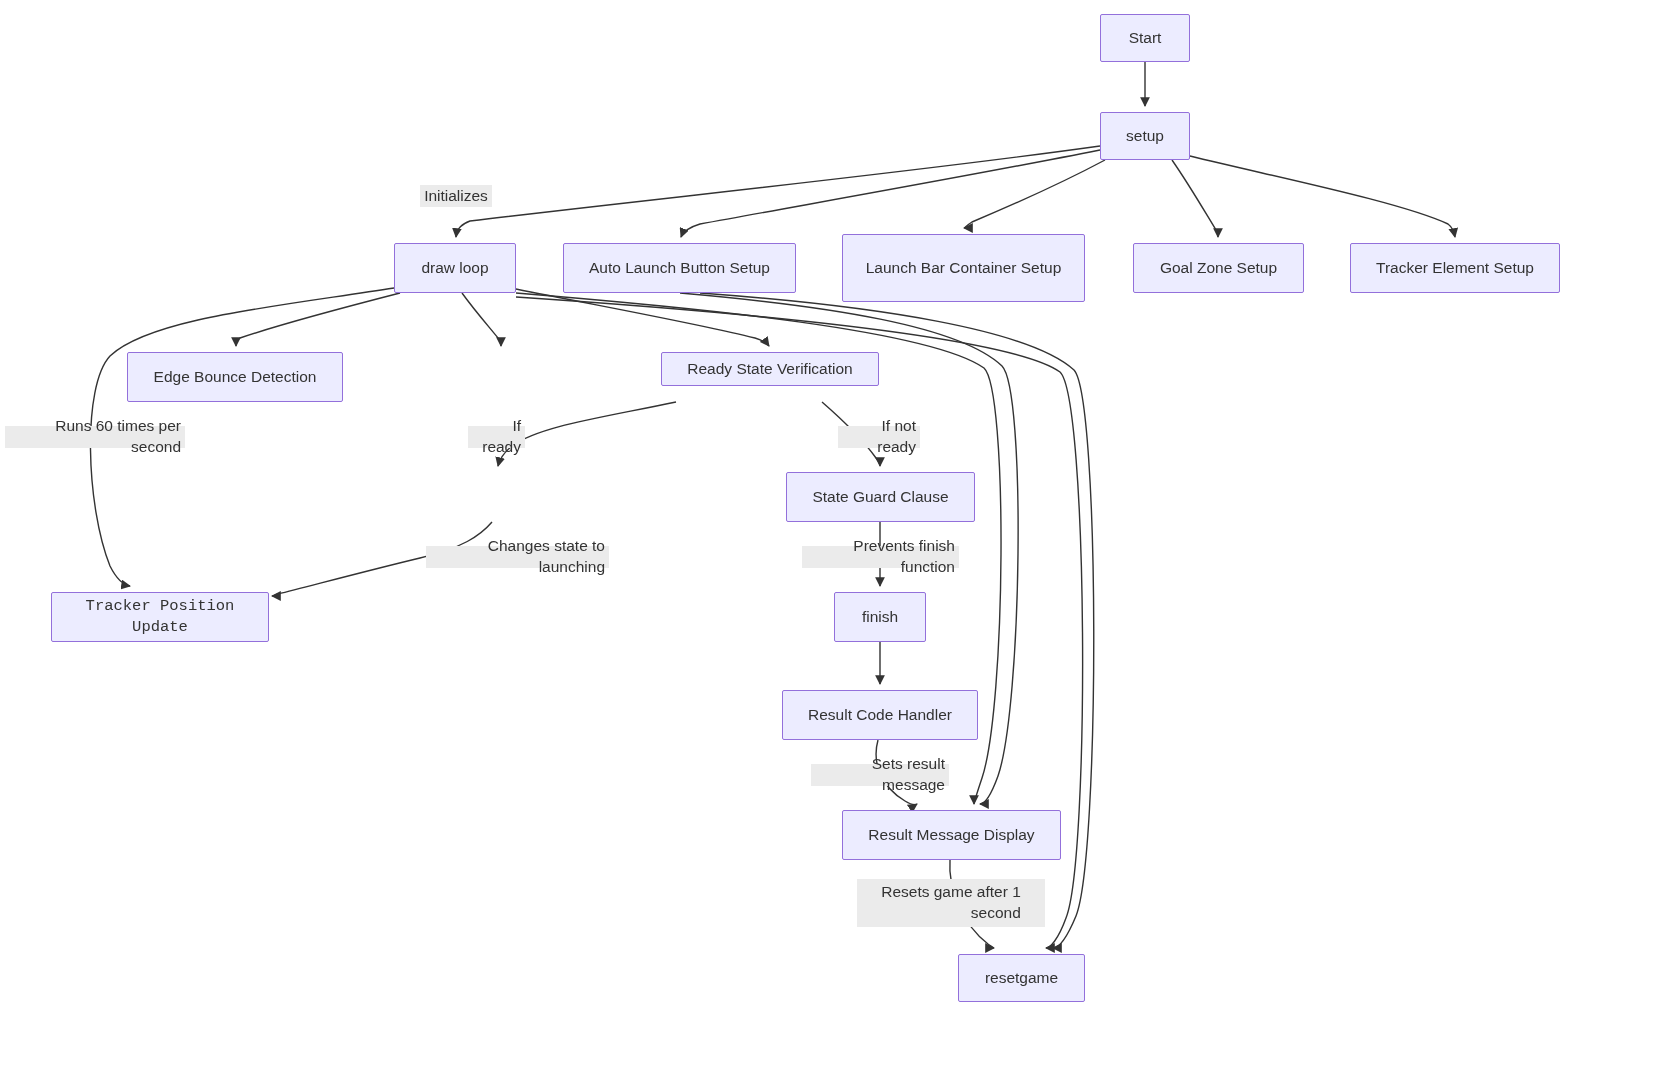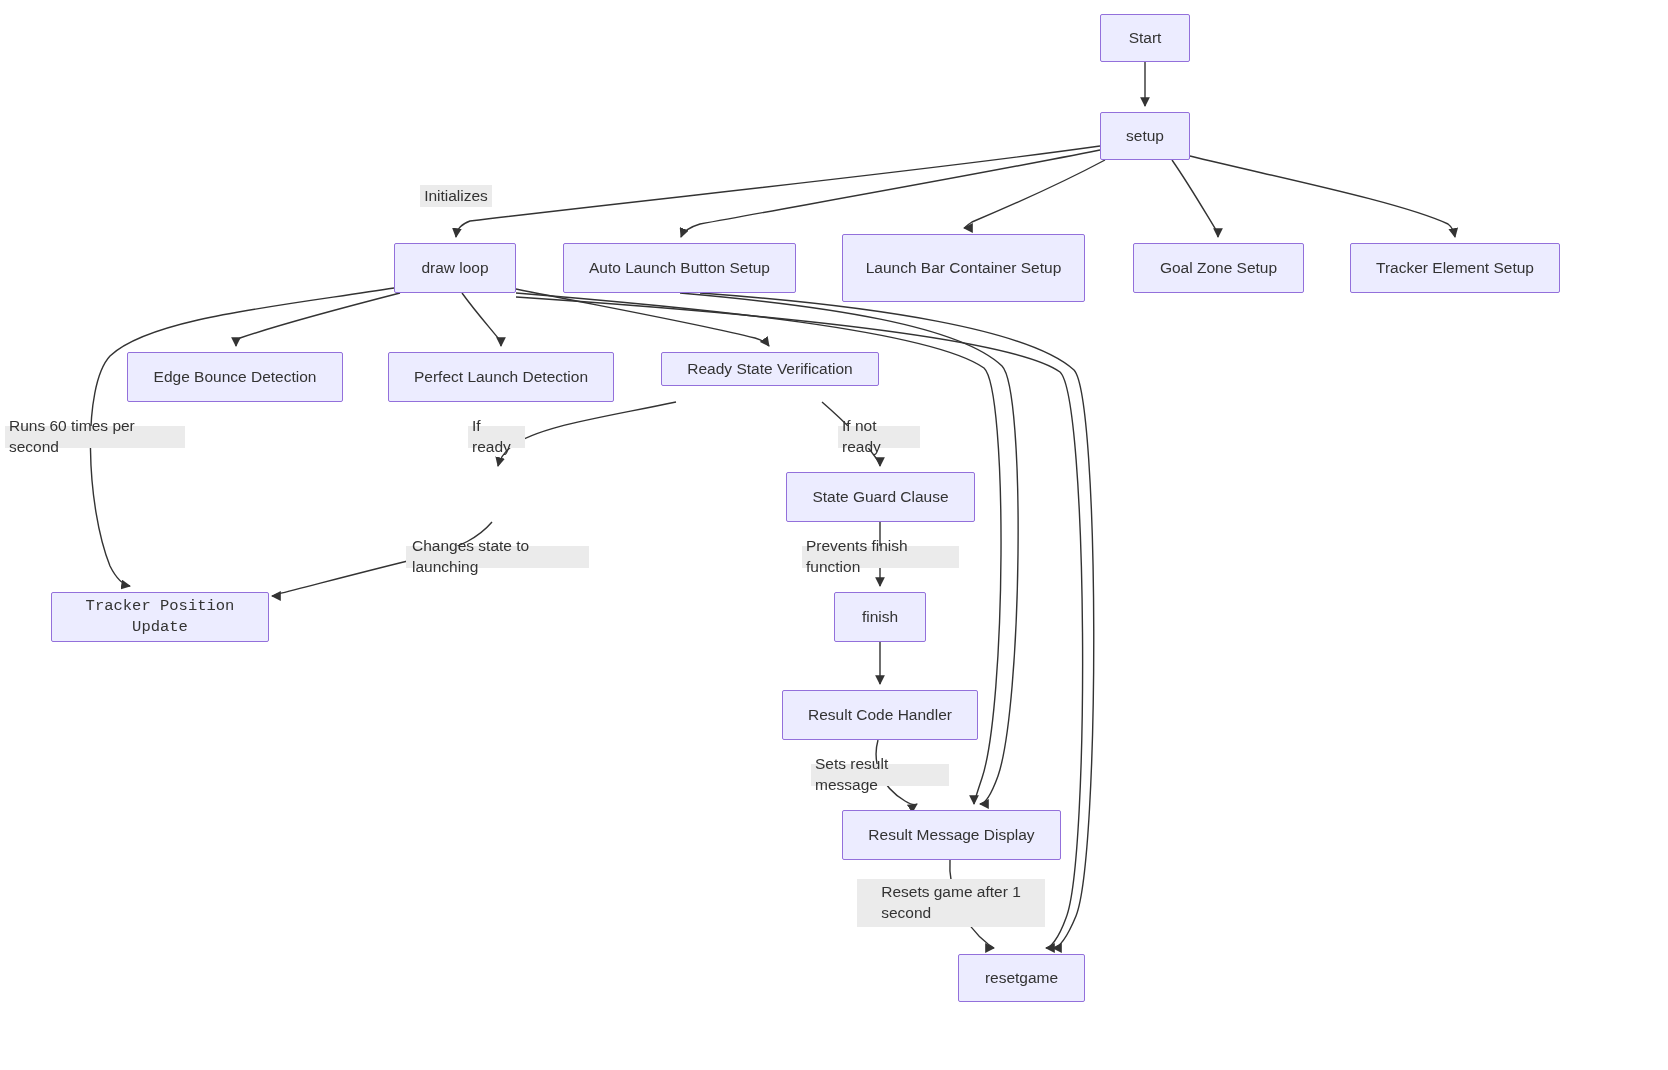--- a/index.html
+++ b/index.html
@@ -42,21 +42,21 @@
     line-height: 1.35;
     padding: 4px 8px;
   }
   .edge-label {
     position: absolute;
     box-sizing: border-box;
     background: #ebebeb;
     color: #333333;
     font-size: 15.5px;
     line-height: 1.35;
-    text-align: left;
+    text-align: right;
     display: flex;
     align-items: center;
     justify-content: center;
     padding: 2px 4px;
     white-space: pre-line;
   }
 </style>
 </head>
 <body>
 
@@ -131,23 +131,20 @@
     </div>
   <div class="node" style="left: 1133px; top: 237px; width: 171px; height: 50px;">
       <span>Goal Zone Setup</span>
     </div>
   <div class="node" style="left: 1350px; top: 237px; width: 210px; height: 50px;">
       <span>Tracker Element Setup</span>
     </div>
   <div class="node" style="left: 127px; top: 346px; width: 216px; height: 50px;">
       <span>Edge Bounce Detection</span>
     </div>
-  <div class="node" style="left: 388px; top: 346px; width: 226px; height: 50px;">
-      <span>Perfect Launch Detection</span>
-    </div>
   <div class="node" style="left: 661px; top: 346px; width: 218px; height: 34px;">
       <span>Ready State Verification</span>
     </div>
   <div class="node" style="left: 786px; top: 466px; width: 189px; height: 50px;">
       <span>State Guard Clause</span>
     </div>
   <div class="node" style="left: 51px; top: 586px; width: 218px; height: 50px; font-family: Liberation Mono, monospace;">
       <span>Tracker Position Update</span>
     </div>
   <div class="node" style="left: 834px; top: 586px; width: 92px; height: 50px;">
@@ -160,19 +157,19 @@
       <span>Result Message Display</span>
     </div>
   <div class="node" style="left: 958px; top: 948px; width: 127px; height: 48px;">
       <span>resetgame</span>
     </div>
 
   <div class="edge-label" style="left: 420px; top: 179px; width: 72px; height: 22px;">Initializes</div>
   <div class="edge-label" style="left: 5px; top: 420px; width: 180px; height: 22px;">Runs 60 times per second</div>
   <div class="edge-label" style="left: 468px; top: 420px; width: 57px; height: 22px;">If ready</div>
   <div class="edge-label" style="left: 838px; top: 420px; width: 82px; height: 22px;">If not ready</div>
-  <div class="edge-label" style="left: 406px; top: 540px; width: 183px; height: 22px; padding-left: 6px;">Changes state to launching</div>
+  <div class="edge-label" style="left: 426px; top: 540px; width: 183px; height: 22px; padding-left: 6px;">Changes state to launching</div>
   <div class="edge-label" style="left: 802px; top: 540px; width: 157px; height: 22px;">Prevents finish function</div>
   <div class="edge-label" style="left: 811px; top: 758px; width: 138px; height: 22px;">Sets result message</div>
   <div class="edge-label" style="left: 857px; top: 873px; width: 188px; height: 48px;">Resets game after 1
 second</div>
 
 </div>
 
 </body></html>

